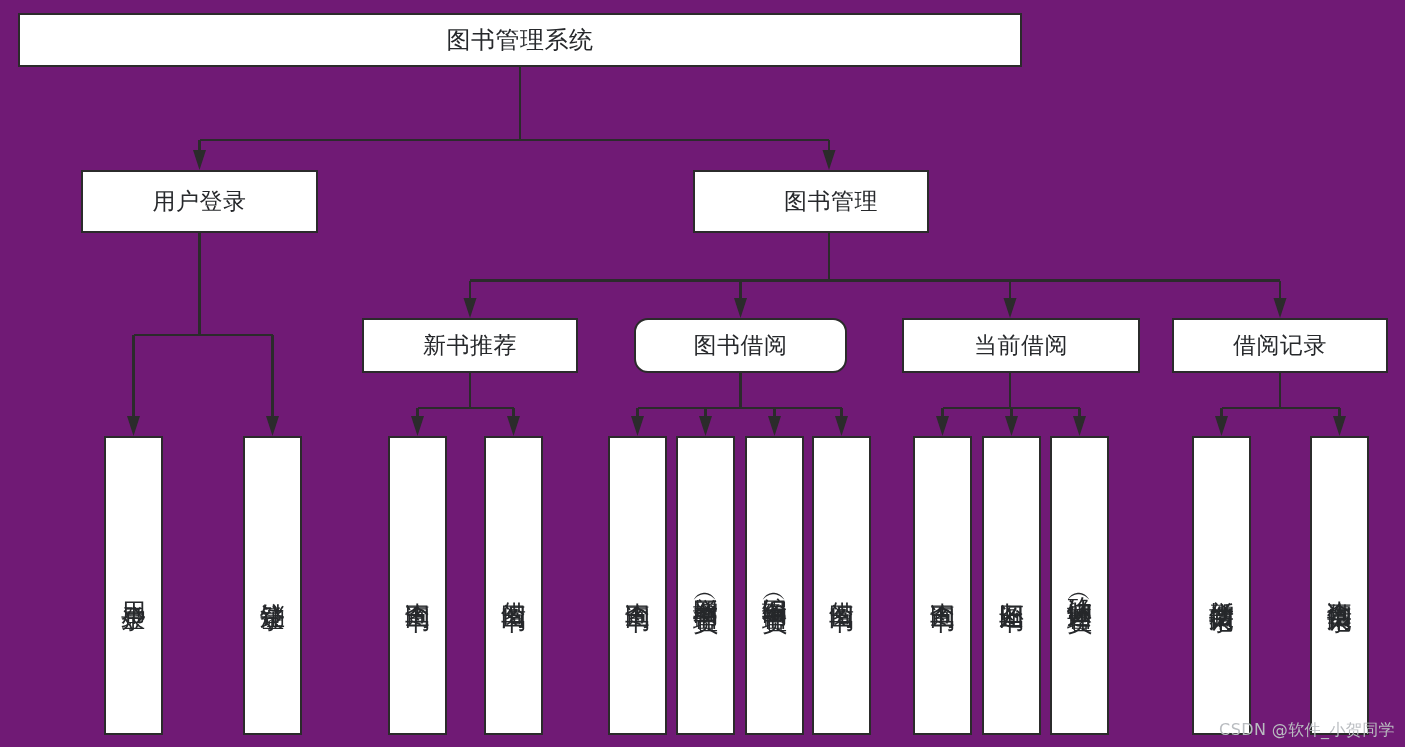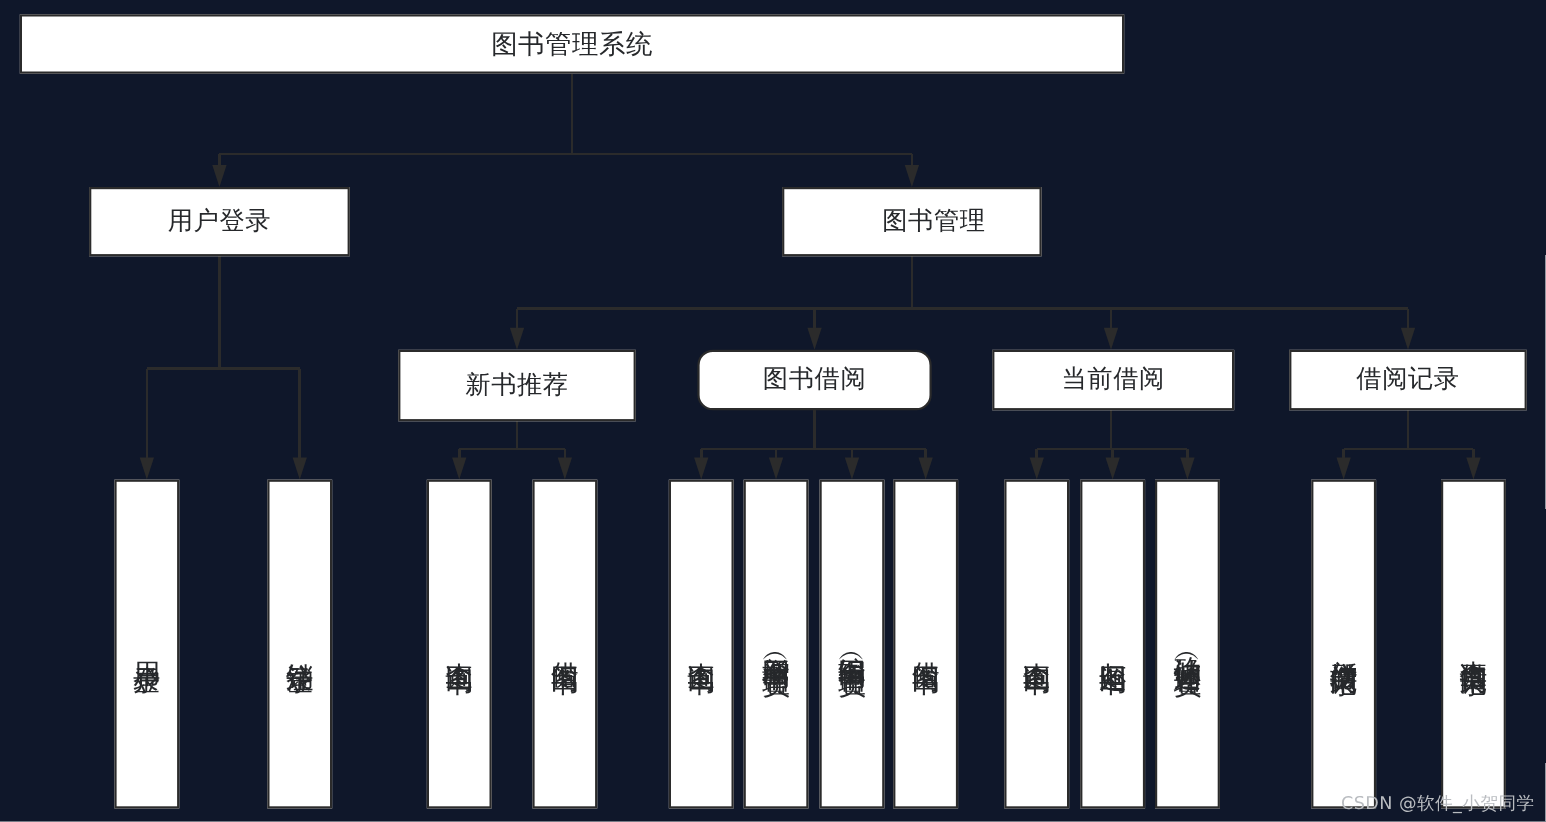--- a/index.html
+++ b/index.html
@@ -4,21 +4,21 @@
 <style>
   html, body {
     margin: 0;
     padding: 0;
     background: #ffffff;
   }
   #canvas {
     position: relative;
     width: 1405px;
     height: 747px;
-    background: #0f172a;
+    background: #701a75;
     font-family: "DejaVu Sans", "Liberation Sans", sans-serif;
     overflow: hidden;
   }
   #edges {
     position: absolute;
     left: 0;
     top: 0;
     width: 1405px;
     height: 747px;
   }
@@ -121,30 +121,30 @@
       <polygon points="1333,416 1346,416 1339.5,436" fill="#2b2b2b"></polygon>
     </svg>
 
   <div id="nodes-layer">
       <div class="node root" style="left: 18px; top: 13px; width: 1004px; height: 54px; border-color: rgb(43, 43, 43); background: rgb(255, 255, 255);">
         <div class="node-label" style="color: rgb(38, 40, 43);">图书管理系统</div>
       </div>
       <div class="node" style="left: 81px; top: 170px; width: 237px; height: 63px; border-color: rgb(43, 43, 43); background: rgb(255, 255, 255);">
         <div class="node-label" style="color: rgb(38, 40, 43);">用户登录</div>
       </div>
-      <div class="node" style="left: 711px; top: 170px; width: 236px; height: 63px; border-color: rgb(43, 43, 43); background: rgb(255, 255, 255); padding-left: 40px;">
+      <div class="node" style="left: 693px; top: 170px; width: 236px; height: 63px; border-color: rgb(43, 43, 43); background: rgb(255, 255, 255); padding-left: 40px;">
         <div class="node-label" style="color: rgb(38, 40, 43);">图书管理</div>
       </div>
-      <div class="node" style="left: 362px; top: 318px; width: 216px; height: 65px; border-color: rgb(43, 43, 43); background: rgb(255, 255, 255);">
+      <div class="node" style="left: 362px; top: 318px; width: 216px; height: 55px; border-color: rgb(43, 43, 43); background: rgb(255, 255, 255);">
         <div class="node-label" style="color: rgb(38, 40, 43);">新书推荐</div>
       </div>
       <div class="node" style="left: 634px; top: 318px; width: 213px; height: 55px; border-color: rgb(43, 43, 43); background: rgb(255, 255, 255); border-radius: 14px;">
         <div class="node-label" style="color: rgb(38, 40, 43);">图书借阅</div>
       </div>
-      <div class="node" style="left: 902px; top: 318px; width: 220px; height: 55px; border-color: rgb(43, 43, 43); background: rgb(255, 255, 255);">
+      <div class="node" style="left: 902px; top: 318px; width: 238px; height: 55px; border-color: rgb(43, 43, 43); background: rgb(255, 255, 255);">
         <div class="node-label" style="color: rgb(38, 40, 43);">当前借阅</div>
       </div>
       <div class="node" style="left: 1172px; top: 318px; width: 216px; height: 55px; border-color: rgb(43, 43, 43); background: rgb(255, 255, 255);">
         <div class="node-label" style="color: rgb(38, 40, 43);">借阅记录</div>
       </div>
       <div class="node vertical" style="left: 104px; top: 436px; width: 59px; height: 299px; border-color: rgb(43, 43, 43); background: rgb(255, 255, 255);">
         <div class="node-label" style="color: rgb(38, 40, 43);">用户登录</div>
       </div>
       <div class="node vertical" style="left: 243px; top: 436px; width: 59px; height: 299px; border-color: rgb(43, 43, 43); background: rgb(255, 255, 255);">
         <div class="node-label" style="color: rgb(38, 40, 43);">注销登录</div>

